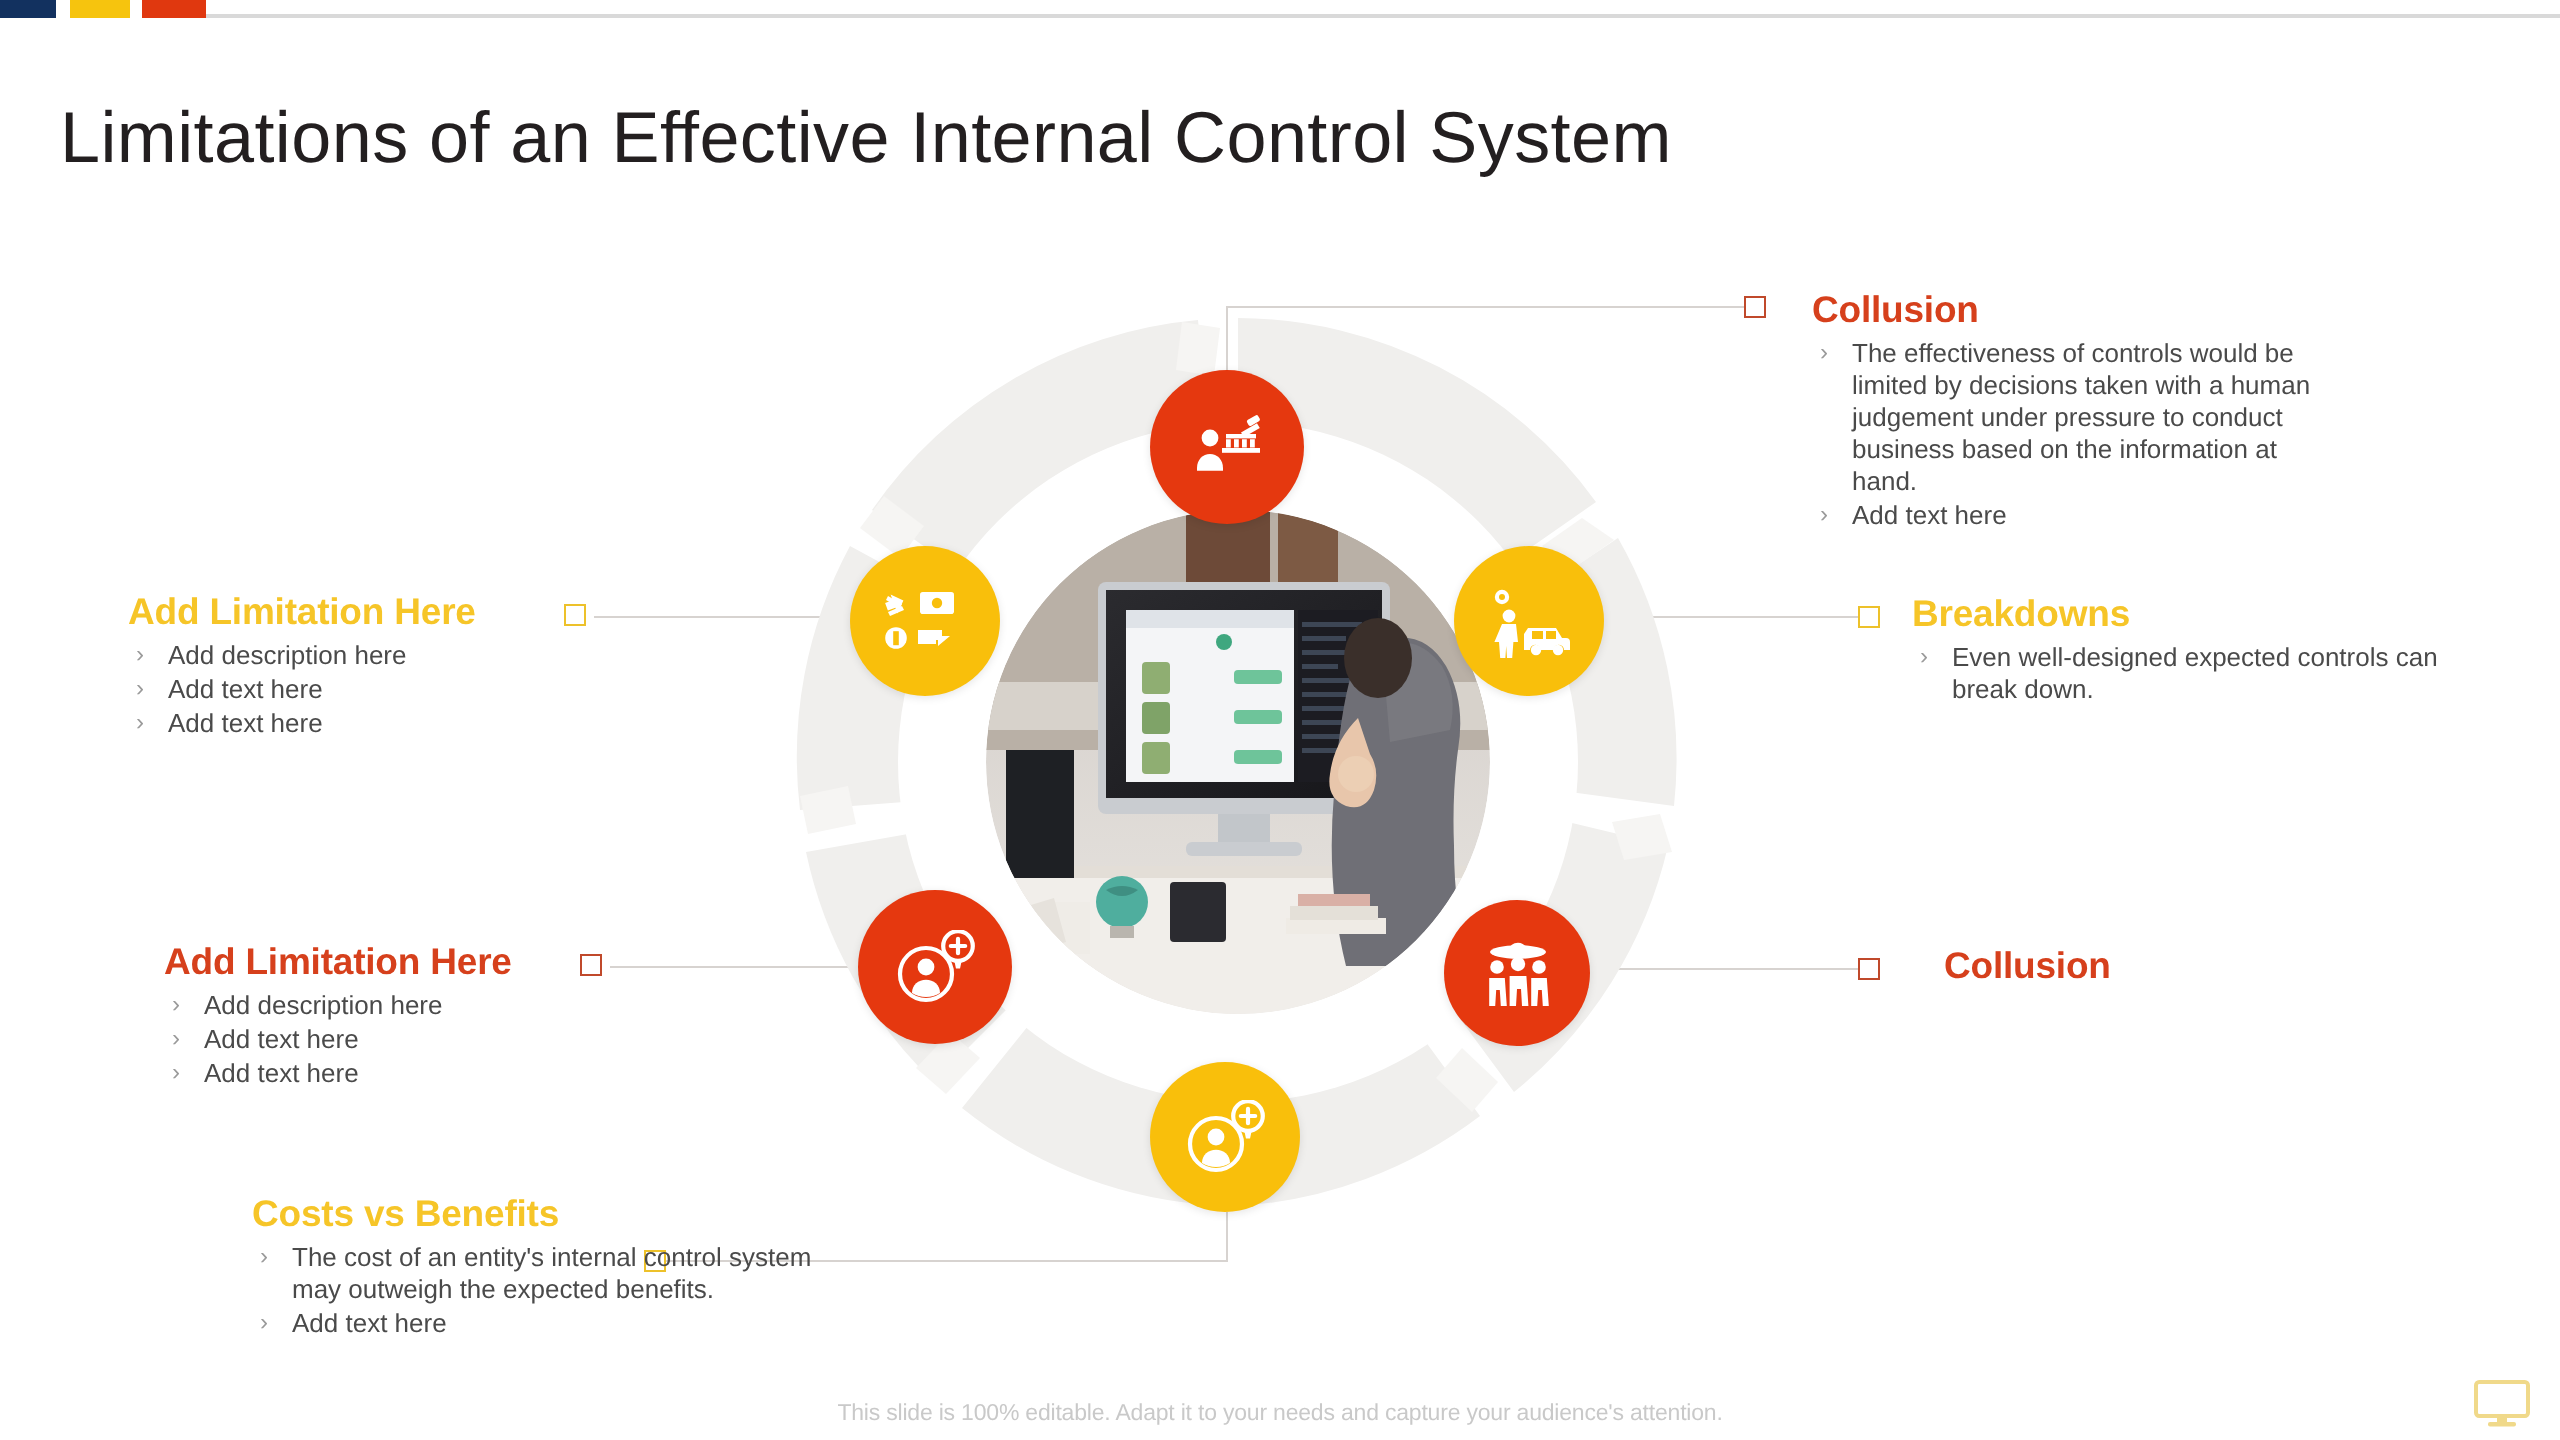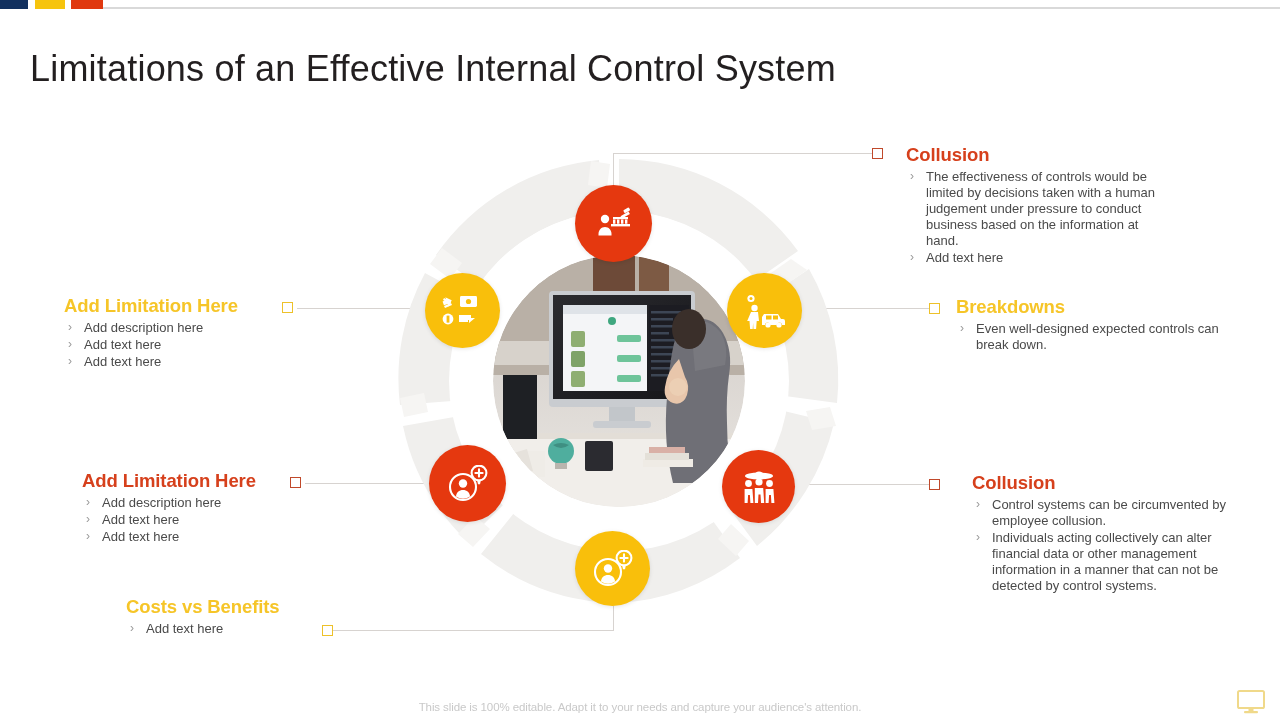--- a/index.html
+++ b/index.html
@@ -339,24 +339,20 @@
 
   <div class="blk" style="left:956px; top:296px; width:265px;">
     <h3 class="h-gold">Breakdowns</h3>
     <ul>
       <li>Even well-designed expected controls can break down.</li>
     </ul>
   </div>
 
   <div class="blk" style="left:956px; top:472px; width:268px;margin-left:16px;">
     <h3 class="h-red">Collusion</h3>
-    <ul>
-      <li>Control systems can be circumvented by employee collusion.</li>
-      <li>Individuals acting collectively can alter financial data or other management information in a manner that can not be detected by control systems.</li>
-    </ul>
   </div>
 
   <div class="blk" style="left:64px; top:295px; width:230px;">
     <h3 class="h-gold">Add Limitation Here</h3>
     <ul>
       <li>Add description here</li>
       <li>Add text here</li>
       <li>Add text here</li>
     </ul>
   </div>
@@ -366,20 +362,21 @@
     <ul>
       <li>Add description here</li>
       <li>Add text here</li>
       <li>Add text here</li>
     </ul>
   </div>
 
   <div class="blk" style="left:126px; top:596px; width:300px;">
     <h3 class="h-gold">Costs vs Benefits</h3>
     <ul>
+      <li>The cost of an entity's internal control system may outweigh the expected benefits.</li>
       <li>Add text here</li>
     </ul>
   </div>
 
   <div class="footer">This slide is 100% editable. Adapt it to your needs and capture your audience's attention.</div>
   <div class="monitor-icon">
     <svg width="30" height="26" viewBox="0 0 30 26">
       <rect x="2" y="2" width="26" height="17" rx="1.6" fill="none" stroke="#f0d98a" stroke-width="2"></rect>
       <rect x="12.5" y="19" width="5" height="3.4" fill="#f0d98a"></rect>
       <rect x="8" y="22" width="14" height="2.2" rx="1" fill="#f0d98a"></rect>

